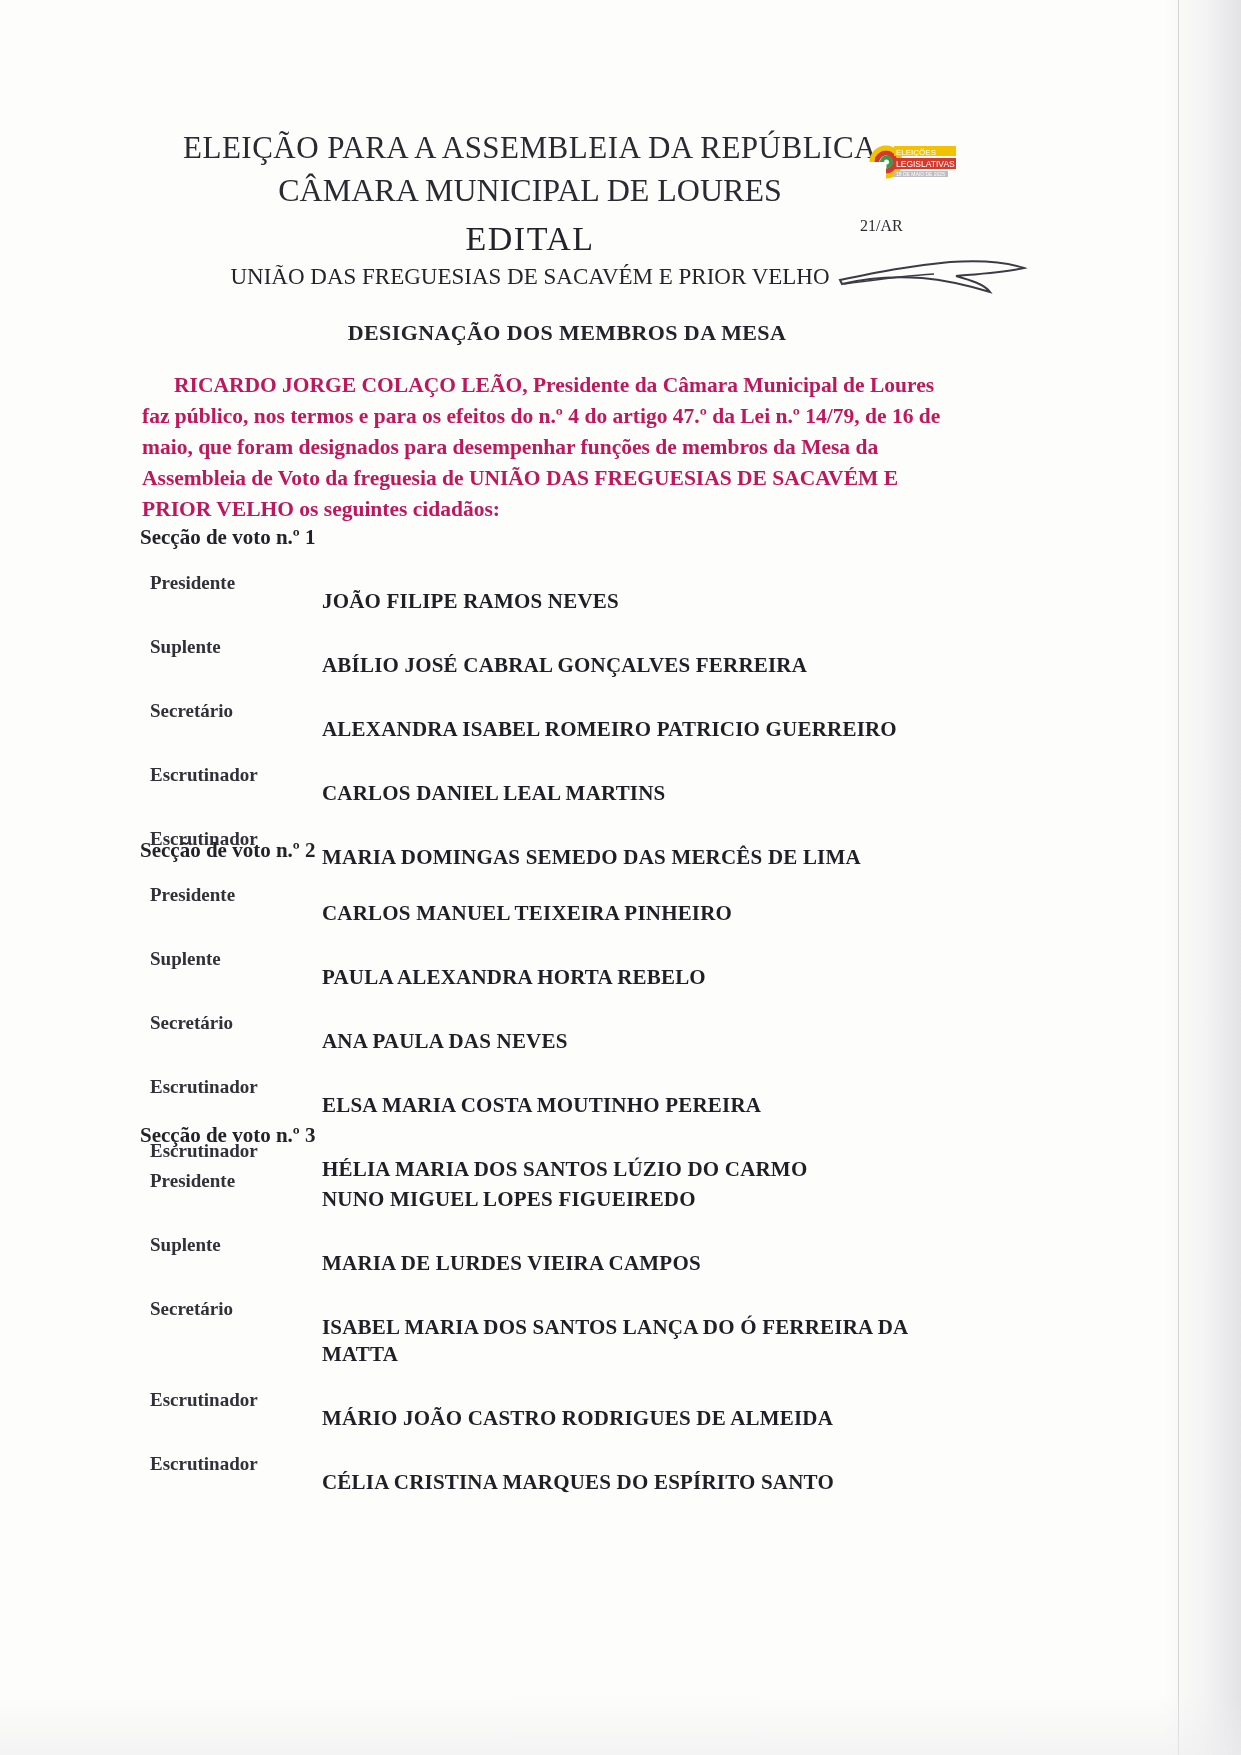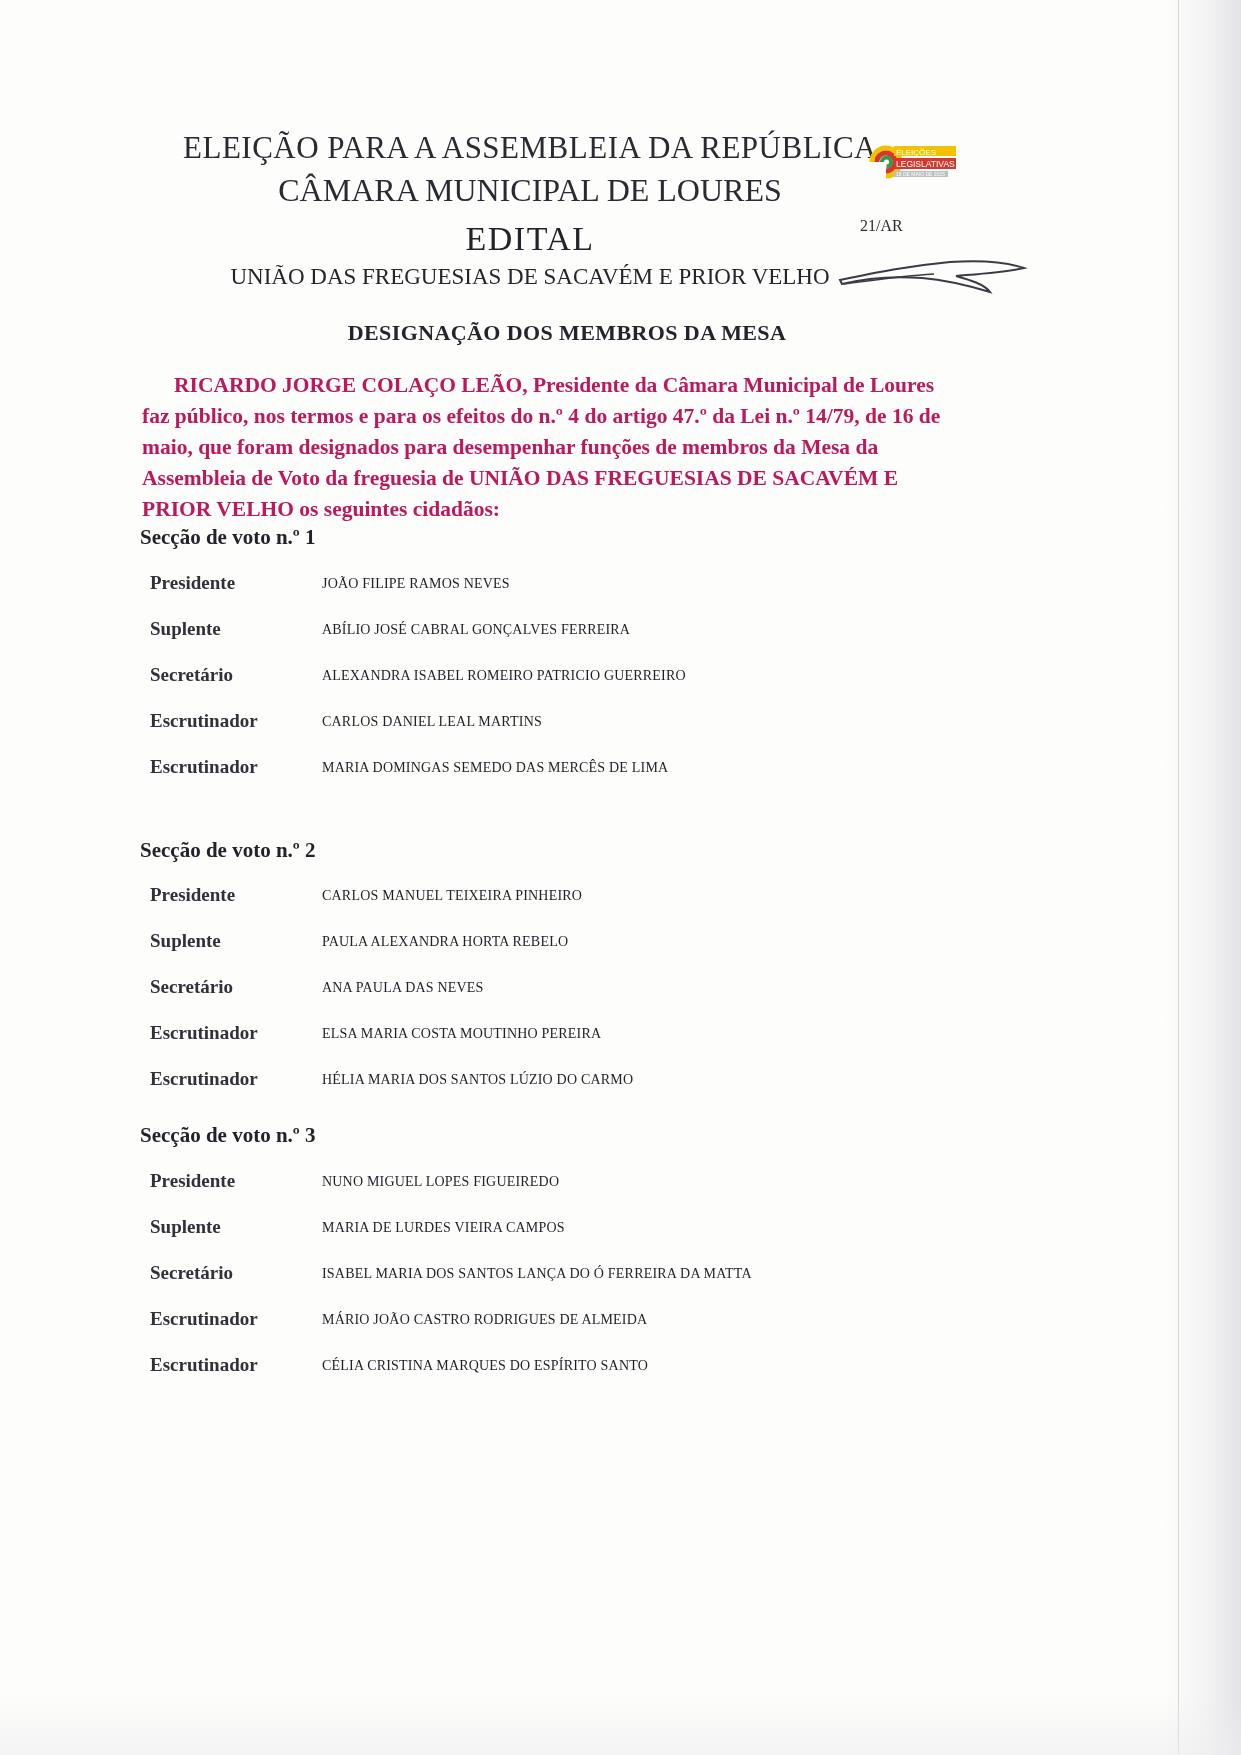--- a/index.html
+++ b/index.html
@@ -171,25 +171,26 @@
   .role {
     width: 172px;
     flex: 0 0 172px;
     font-size: 19px;
     font-weight: bold;
     color: #31313a;
     padding-top: 2px;
   }
   .name {
     flex: 1;
-    font-size: 14px;
+    font-size: 21px;
     line-height: 27px;
-    font-weight: normal;
+    font-weight: bold;
     color: #1f1f27;
     letter-spacing: 0.2px;
+    margin-top: 18px;
   }
 </style>
 </head>
 <body>
 
 <div class="page"></div>
 
 <div class="content">
 
   <div class="title-main">ELEIÇÃO PARA A ASSEMBLEIA DA REPÚBLICA</div>

